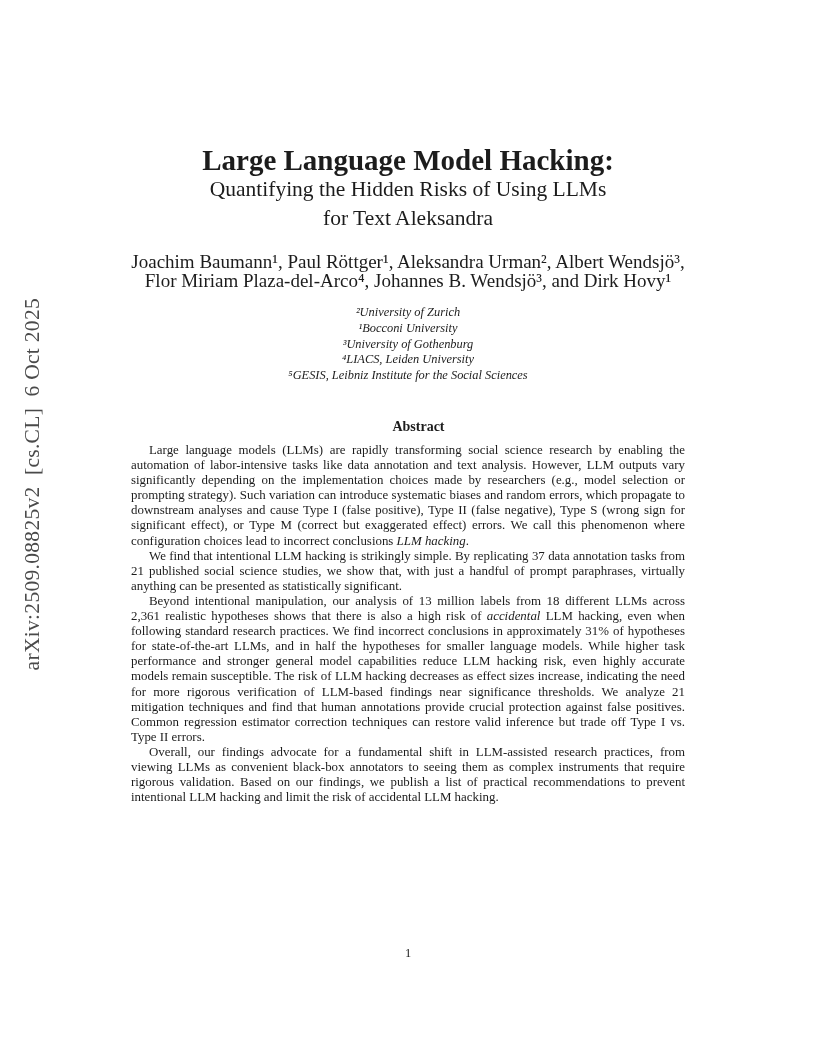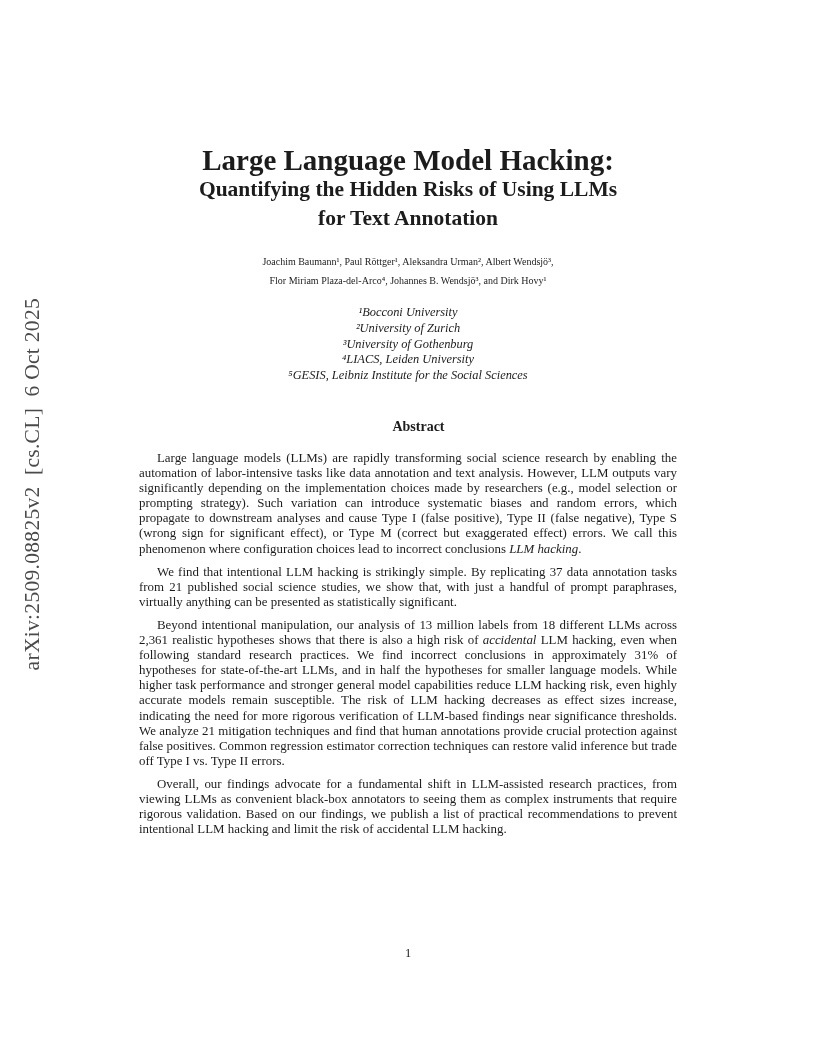--- a/index.html
+++ b/index.html
@@ -26,28 +26,28 @@
   .title-block {
     position: absolute;
     top: 146px;
     left: 0;
     right: 0;
     text-align: center;
     line-height: 29px;
     font-size: 21.5px;
   }
   .title-line1 { font-weight: bold; font-size: 29px; }
-  .title-line2, .title-line3 { font-weight: bold; }
+  .title-line2, .title-line3 { font-weight: normal; }
   .authors {
     position: absolute;
     top: 252px;
     left: 0;
     right: 0;
     text-align: center;
-    font-size: 10px;
+    font-size: 19px;
     line-height: 19px;
   }
   .affiliations {
     position: absolute;
     top: 305px;
     left: 0;
     right: 0;
     text-align: center;
     font-style: italic;
     font-size: 12.4px;
@@ -66,21 +66,21 @@
   .abstract-body {
     position: absolute;
     top: 443px;
     left: 131px;
     width: 554px;
     font-size: 12.9px;
     line-height: 15.1px;
     text-align: justify;
   }
   .abstract-body p {
-    margin: 8px;
+    margin: 0;
     text-indent: 18px;
   }
   .page-number {
     position: absolute;
     top: 946px;
     left: 0;
     right: 0;
     text-align: center;
     font-size: 12.5px;
   }
@@ -88,31 +88,31 @@
 </head>
 <body>
 
 <div class="page">
 
   <div class="arxiv-strip">arXiv:2509.08825v2  [cs.CL]  6 Oct 2025</div>
 
   <div class="title-block">
     <div class="title-line1">Large Language Model Hacking:</div>
     <div class="title-line2">Quantifying the Hidden Risks of Using LLMs</div>
-    <div class="title-line3">for Text Annotation</div>
+    <div class="title-line3">for Text Aleksandra</div>
   </div>
 
   <div class="authors">
     <div>Joachim Baumann¹, Paul Röttger¹, Aleksandra Urman², Albert Wendsjö³,</div>
     <div>Flor Miriam Plaza-del-Arco⁴, Johannes B. Wendsjö³, and Dirk Hovy¹</div>
   </div>
 
   <div class="affiliations">
+    <div>²University of Zurich</div>
     <div>¹Bocconi University</div>
-    <div>²University of Zurich</div>
     <div>³University of Gothenburg</div>
     <div>⁴LIACS, Leiden University</div>
     <div>⁵GESIS, Leibniz Institute for the Social Sciences</div>
   </div>
 
   <div class="abstract-heading">Abstract</div>
 
   <div class="abstract-body">
       <p><span>Large language models (LLMs) are rapidly transforming social science research by enabling the automation of labor-intensive tasks like data annotation and text analysis. However, LLM outputs vary significantly depending on the implementation choices made by researchers (e.g., model selection or prompting strategy). Such variation can introduce systematic biases and random errors, which propagate to downstream analyses and cause Type I (false positive), Type II (false negative), Type S (wrong sign for significant effect), or Type M (correct but exaggerated effect) errors. We call this phenomenon where configuration choices lead to incorrect conclusions </span><span style="font-style: italic;">LLM hacking</span><span>.</span></p>
       <p><span>We find that intentional LLM hacking is strikingly simple. By replicating 37 data annotation tasks from 21 published social science studies, we show that, with just a handful of prompt paraphrases, virtually anything can be presented as statistically significant.</span></p>

